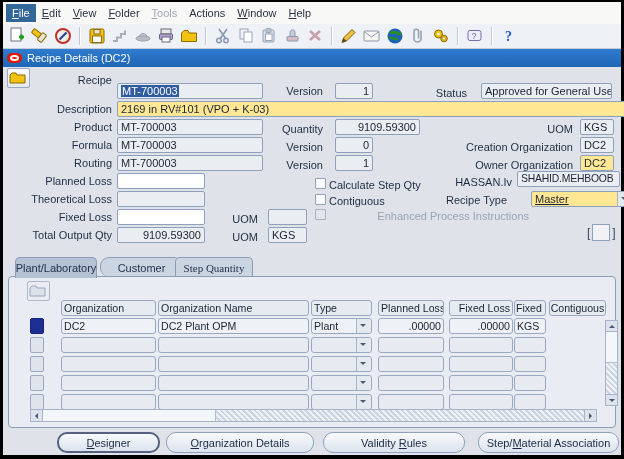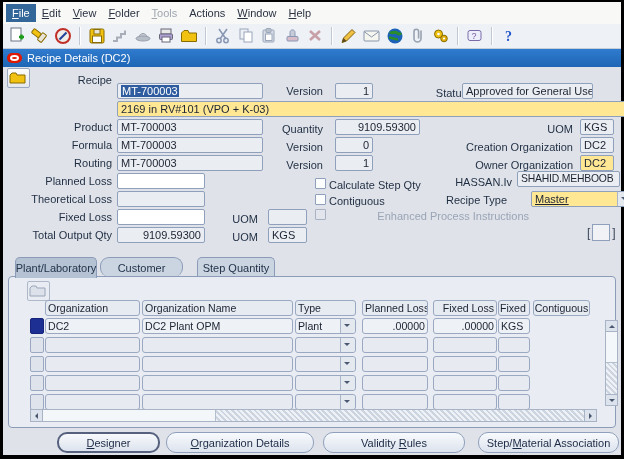--- a/index.html
+++ b/index.html
@@ -31,21 +31,21 @@
   .cb.dis{background:#e2e6ec;border-color:#a8b2c2;}
   .dd{position:absolute;right:0;top:0;bottom:0;width:14px;border-left:1px solid #a8b4c8;background:#e4e9f0;border-radius:0 2px 2px 0;}
   .dd:after{content:"";position:absolute;left:3px;top:5px;border:3.5px solid transparent;border-top-color:#4a5870;}
   .fbtn{position:absolute;width:21px;height:18px;border:1px solid #9aa8c0;border-radius:2px;background:linear-gradient(#fdfdfc,#e4e8ee);}
   
   .tab{position:absolute;top:255px;height:20px;border:1px solid #8c9cb8;border-bottom:none;border-radius:5px 5px 0 0;display:flex;align-items:center;justify-content:center;font-size:11px;color:#233349;box-sizing:border-box;}
   .tab.active{background:#b5c2d4;top:255px;height:21px;z-index:3;}
   .tab.inactive{background:#cbd5e2;}
   #tabframe{position:absolute;left:5px;top:274px;width:608px;height:152px;background:#e9edf3;border:1px solid #8c9cb8;border-radius:4px;box-sizing:border-box;z-index:1;}
   
-  .cell{position:absolute;height:16px;border:1px solid #9aa8c2;border-radius:3px;background:#e7eaf0;font-size:10.6px;color:#1c2433;line-height:14px;padding:0 2px;box-sizing:border-box;white-space:nowrap;overflow:hidden;z-index:2;}
+  .cell{position:absolute;height:16px;border:1px solid #9aa8c2;border-radius:3px;background:#e7eaf0;font-size:10.6px;color:#1c2433;line-height:14px;padding:0 2px;box-sizing:border-box;white-space:nowrap;overflow:hidden;z-index:2;margin-left:16px;}
   .cell.hdr{background:#e6eaf1;}
   .cell.r0{background:#eef1f5;}
   .cell.num{text-align:right;}
   .selcell{position:absolute;width:14px;height:16px;border:1px solid #9aa8c2;border-radius:2px;background:#dfe4ec;box-sizing:border-box;z-index:2;}
   .selcell.cur{background:#1d2f93;border-color:#16247a;}
   
   .sbBtn{background:#dde3ec;border:1px solid #a8b4c6;display:flex;align-items:center;justify-content:center;box-sizing:border-box;flex:0 0 auto;}
   .tri{width:0;height:0;border:3.5px solid transparent;}
   #hsb{position:absolute;left:27px;top:407px;width:567px;height:13px;display:flex;z-index:2;}
   #hsb .track{flex:1;display:flex;border:1px solid #a8b4c6;border-left:none;border-right:none;box-sizing:border-box;}
@@ -175,20 +175,21 @@
     <span class="ttl">Recipe Details (DC2)</span>
   </div>
 
   <div class="fbtn" style="left:4px;top:66px;">
     <svg width="19" height="16">
           <path d="M2 6l2-2h4l1 2h8v8H2z" fill="#f2c212" stroke="#8a6d00"></path>
         </svg>
   </div>
 
   <div class="lbl" style="left:0;width:109px;top:72px;">Recipe</div>
+  <div class="lbl" style="left:0;width:109px;top:101px;">Description</div>
   <div class="lbl" style="left:0;width:109px;top:119px;">Product</div>
   <div class="lbl" style="left:0;width:109px;top:137px;">Formula</div>
   <div class="lbl" style="left:0;width:109px;top:155px;">Routing</div>
   <div class="lbl" style="left:0;width:109px;top:173px;">Planned Loss</div>
   <div class="lbl" style="left:0;width:109px;top:191px;">Theoretical Loss</div>
   <div class="lbl" style="left:0;width:109px;top:209px;">Fixed Loss</div>
   <div class="lbl" style="left:0;width:109px;top:227px;">Total Output Qty</div>
 
   <div class="f" style="left:114px;top:81px;width:146px;"><span class="seltext">MT-700003</span></div>
   <div class="f yellow" style="left:114px;top:99px;width:552px;">2169 in RV#101 (VPO + K-03)</div>
@@ -207,21 +208,21 @@
   <div class="lbl" style="left:240px;width:80px;top:139px;">Version</div>
   <div class="f num" style="left:332px;top:135px;width:38px;">0</div>
   <div class="lbl" style="left:240px;width:80px;top:157px;">Version</div>
   <div class="f num" style="left:332px;top:153px;width:38px;">1</div>
   <div class="lbl" style="left:175px;width:80px;top:211px;">UOM</div>
   <div class="f" style="left:265px;top:207px;width:39px;"></div>
   <div class="lbl" style="left:175px;width:80px;top:229px;">UOM</div>
   <div class="f" style="left:265px;top:225px;width:39px;">KGS</div>
 
   <div class="lbl" style="left:384px;width:80px;top:85px;">Status</div>
-  <div class="f" style="left:459px;top:81px;width:131px;">Approved for General Use</div>
+  <div class="f" style="left:478px;top:81px;width:131px;">Approved for General Use</div>
   <div class="lbl" style="left:490px;width:80px;top:121px;">UOM</div>
   <div class="f" style="left:577px;top:117px;width:34px;">KGS</div>
   <div class="lbl" style="left:420px;width:150px;top:139px;">Creation Organization</div>
   <div class="f" style="left:577px;top:135px;width:34px;">DC2</div>
   <div class="lbl" style="left:420px;width:150px;top:157px;">Owner Organization</div>
   <div class="f yellow" style="left:577px;top:153px;width:34px;">DC2</div>
 
   <div class="cb" style="left:312px;top:176px;"></div>
   <div class="lbl" style="left:326px;width:120px;top:177px;text-align:left;">Calculate Step Qty</div>
   <div class="lbl" style="left:399px;width:110px;top:174px;">HASSAN.Iv</div>
@@ -236,21 +237,21 @@
   <div class="lbl dis" style="left:326px;width:200px;top:208px;text-align:right;">Enhanced Process Instructions</div>
 
   <div class="brk" style="left:584px;top:222px;">
         <span>[</span>
         <span class="bx"></span>
         <span>]</span>
       </div>
 
   <div class="tab active" style="left:12px;width:82px;">Plant/Laboratory</div>
   <div class="tab inactive" style="left:97px;width:83px;border-radius:9px;">Customer</div>
-  <div class="tab inactive" style="left:194px;width:78px;">Step Quantity</div>
+  <div class="tab inactive" style="left:172px;width:78px;font-family:Liberation Serif, serif;">Step Quantity</div>
   <div id="tabframe"></div>
 
   <div class="fbtn" style="left:24px;top:279px;z-index:2;background:#e9edf3;border-color:#aeb8c8;">
     <svg width="19" height="16">
           <path d="M2 6l2-2h4l1 2h8v8H2z" fill="#dde2ea" stroke="#9aa6ba"></path>
         </svg>
   </div>
 
   <div class="cell hdr" style="left:42px;top:298px;width:95px;">Organization</div>
   <div class="cell hdr" style="left:139px;top:298px;width:151px;">Organization Name</div>

